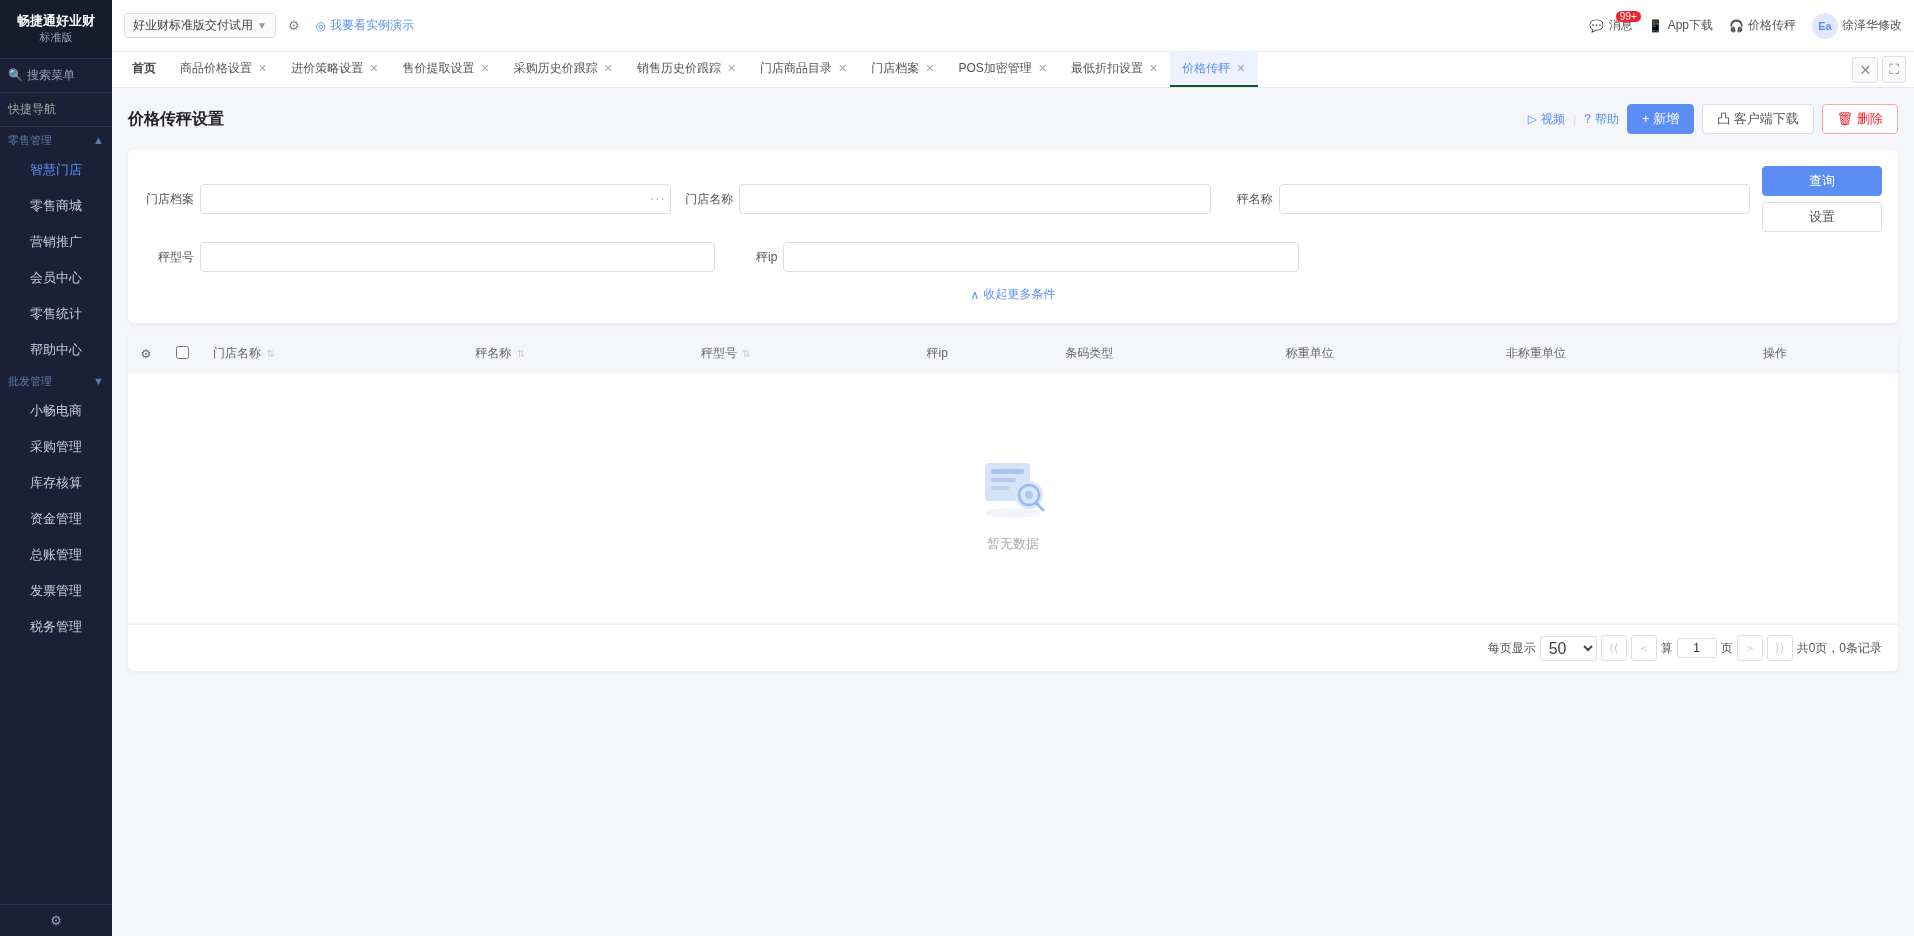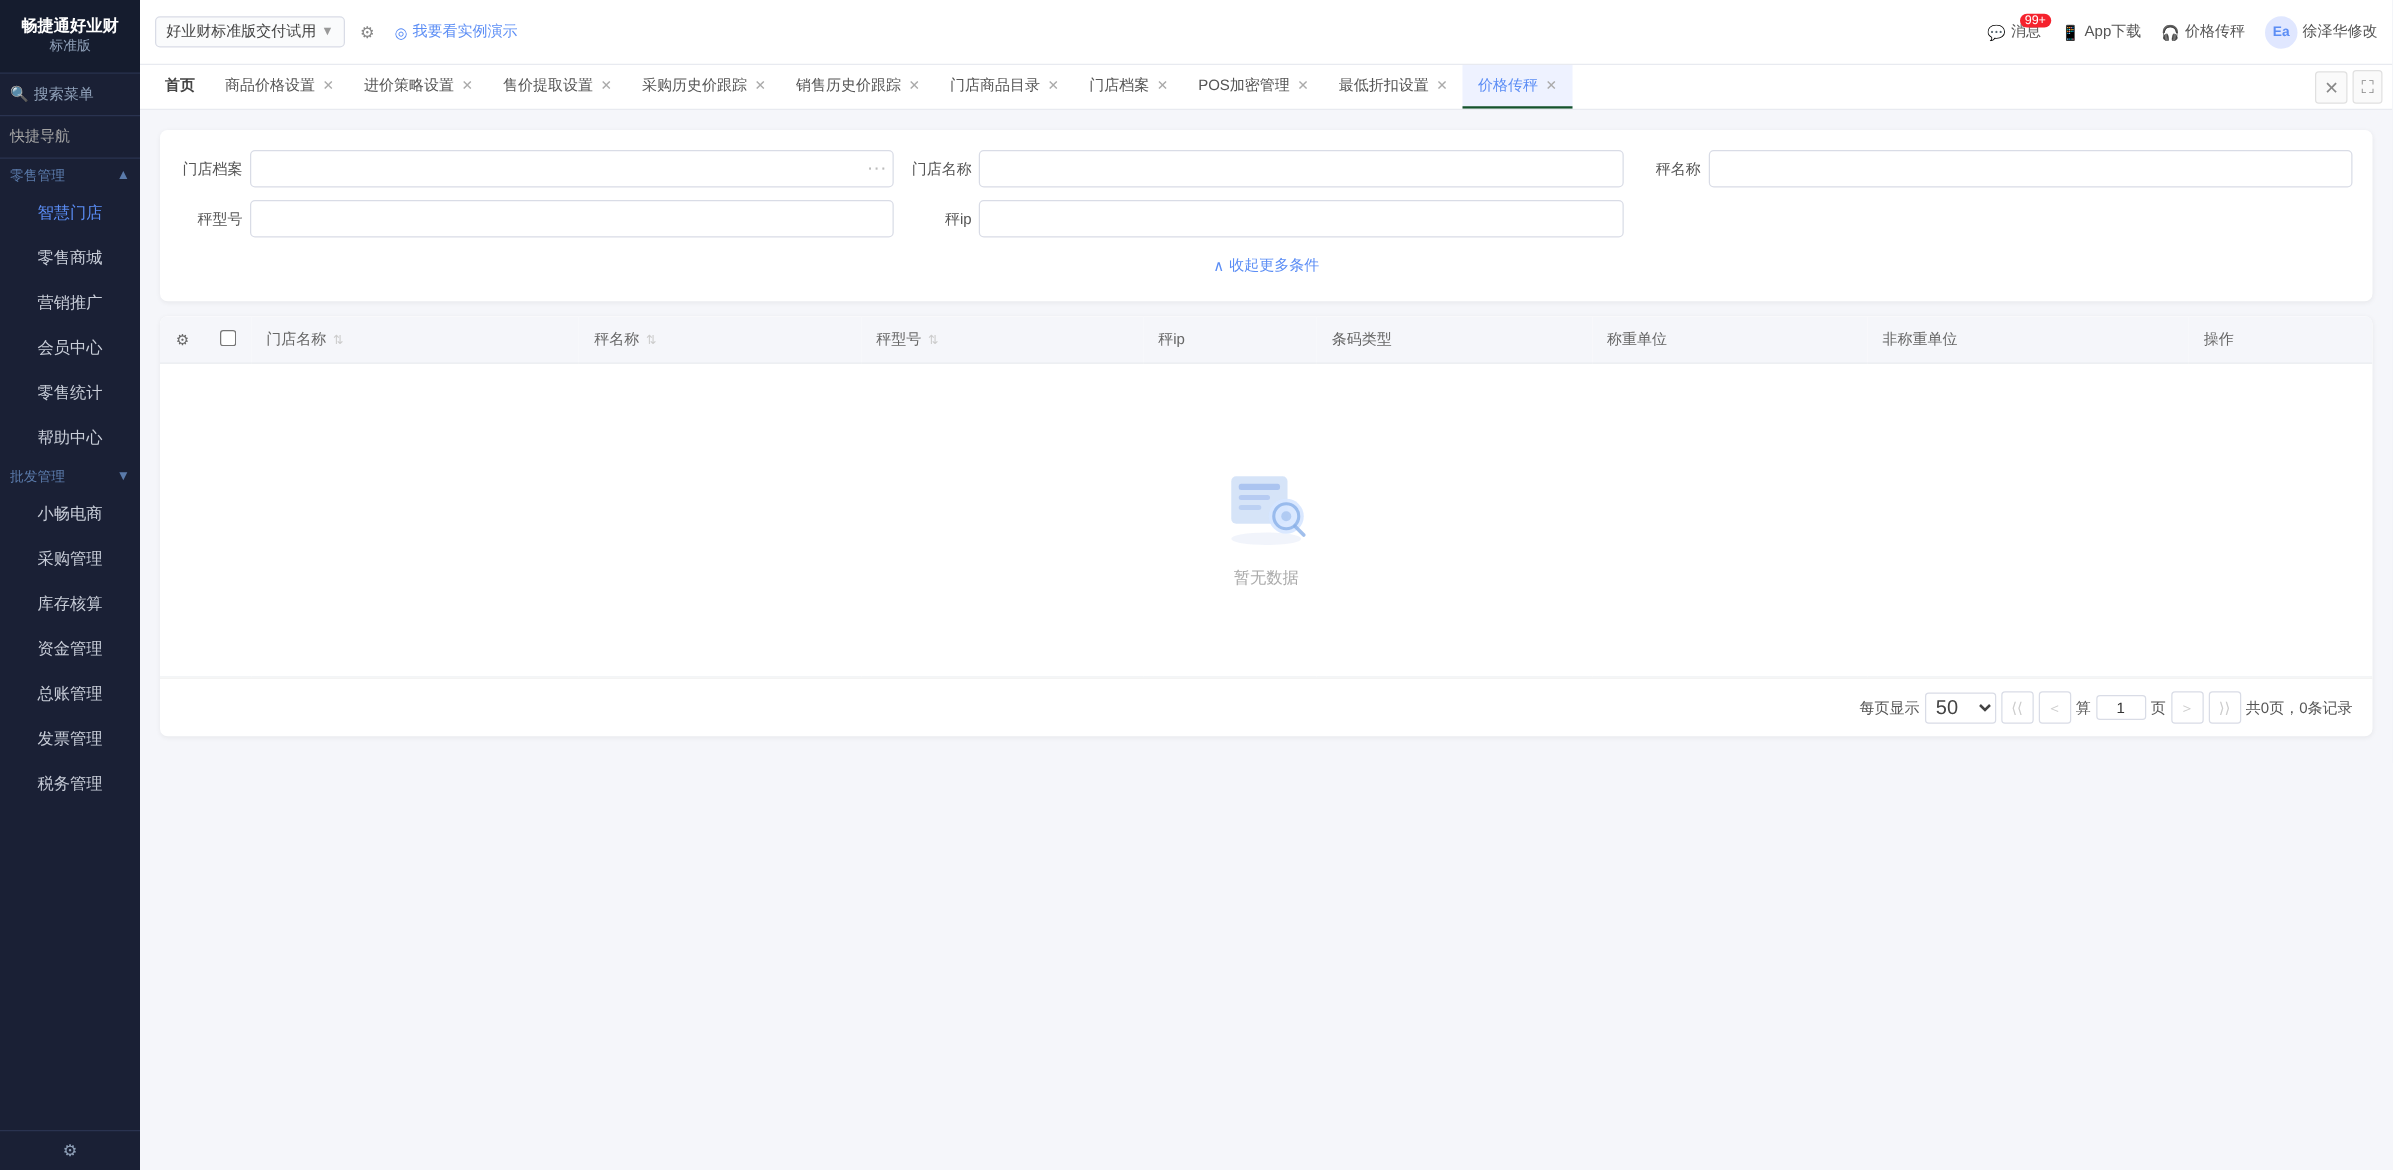--- a/index.html
+++ b/index.html
@@ -445,37 +445,61 @@
       <span class="tab-close">✕</span>
     </div>
     <div class="tabbar-actions">
       <button class="tabbar-action-btn" title="关闭">✕</button>
       <button class="tabbar-action-btn" title="最大化">⛶</button>
     </div>
   </div>
 
   <div class="content">
 
+    <div class="page-header">
+      <h2 class="page-title">价格传秤设置</h2>
+      <div class="page-actions">
+        <span class="page-action-link">
+          <span>▷</span>
+          <span>视频</span>
+        </span>
+        <span class="divider-v">|</span>
+        <span class="page-action-link">
+          <span>?</span>
+          <span>帮助</span>
+        </span>
+        <button class="btn btn-primary">+ 新增</button>
+        <button class="btn btn-default">凸 客户端下载</button>
+        <button class="btn btn-danger">
+          <span>🗑</span>
+          <span>删除</span>
+        </button>
+      </div>
+    </div>
 
     <div class="filter-card">
       <div class="filter-row">
         <div class="filter-field">
           <label class="filter-label">门店档案</label>
           <div class="filter-input-with-dots">
             <input class="filter-input" type="text" style="">
             <span class="filter-input-dots">···</span>
           </div>
         </div>
         <div class="filter-field">
           <label class="filter-label">门店名称</label>
           <input class="filter-input" type="text" style="">
         </div>
         <div class="filter-field">
           <label class="filter-label">秤名称</label>
           <input class="filter-input" type="text" style="">
+        </div>
+        <div style="display:flex; flex-direction:column; gap:6px; min-width:120px;">
+          <button class="btn btn-primary">查询</button>
+          <button class="btn btn-default">设置</button>
         </div>
       </div>
 
       <div class="filter-row">
         <div class="filter-field">
           <label class="filter-label">秤型号</label>
           <input class="filter-input" type="text" style="">
         </div>
         <div class="filter-field">
           <label class="filter-label">秤ip</label>

